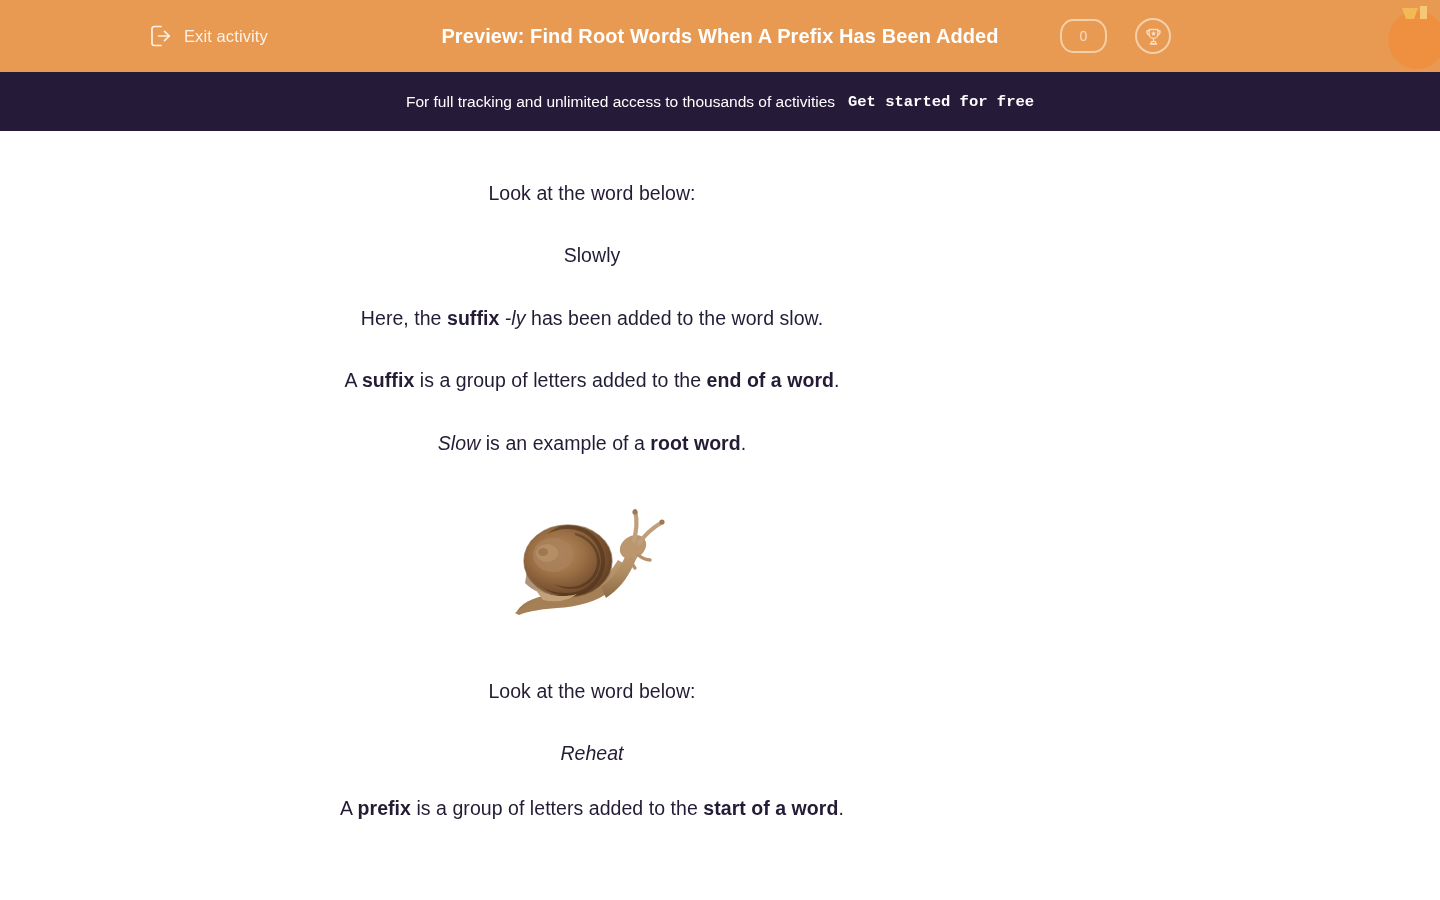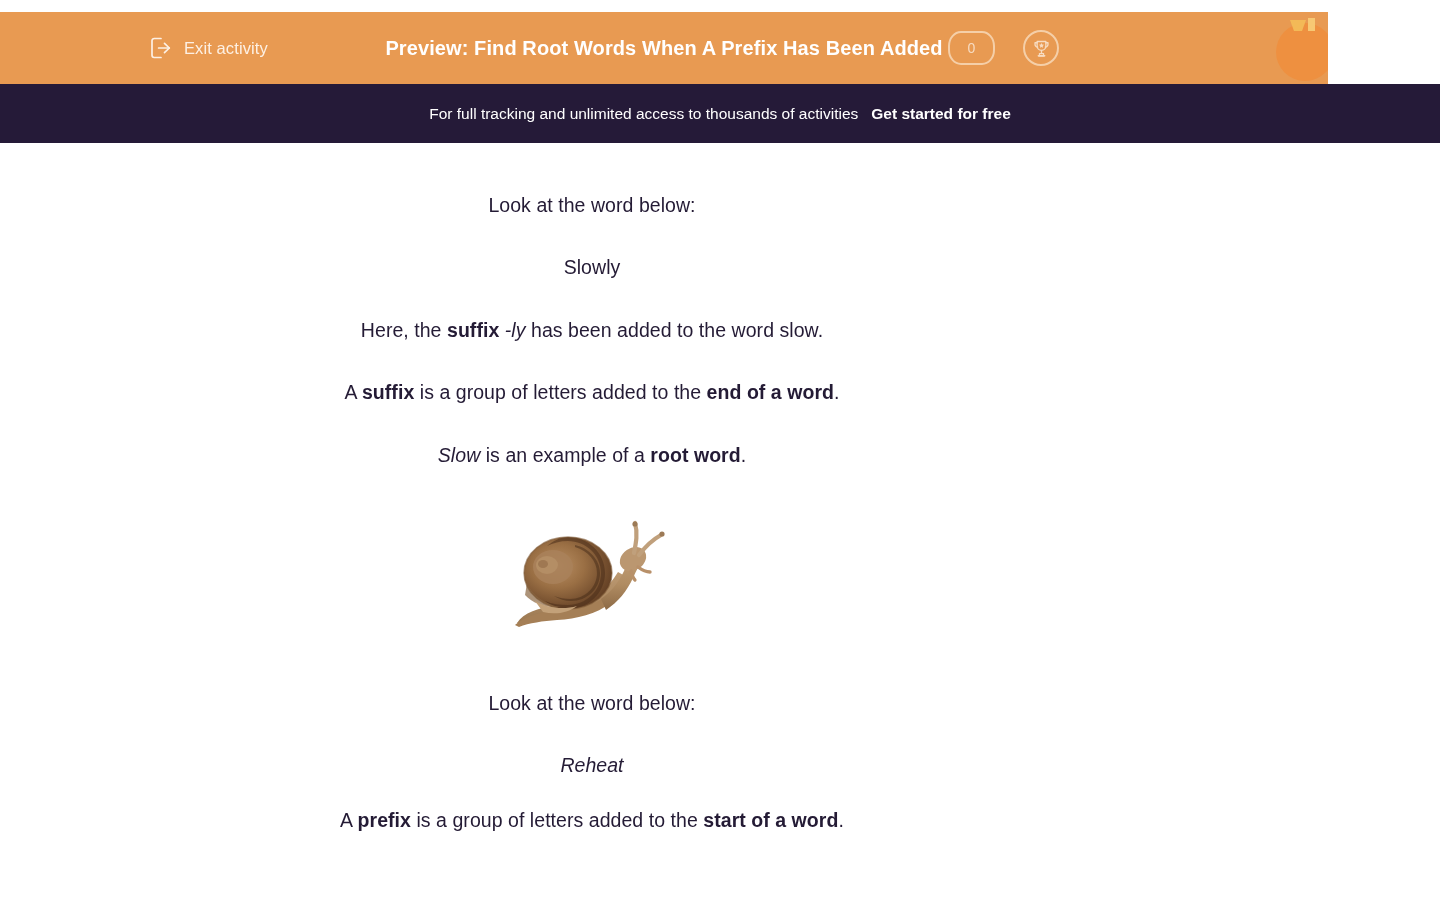--- a/index.html
+++ b/index.html
@@ -6,25 +6,24 @@
   html, body {
     width:1440px; height:900px;
     background:#ffffff;
     font-family:"Liberation Sans", sans-serif;
     overflow:hidden;
   }
 
   
   .header {
     position:relative;
-    width:1328px; height:72px;
+    width:1440px; height:72px;
     background:#e89a52;
     display:flex; align-items:center;
     overflow:hidden;
-    margin-top:12px;
   }
   .exit-btn {
     position:absolute; left:148px; top:0; height:72px;
     display:flex; align-items:center; gap:10px;
     cursor:pointer;
   }
   .exit-icon { width:26px; height:26px; display:block; }
   .exit-label {
     color:#fdf0e4; font-size:16.5px; letter-spacing:.1px;
   }
@@ -58,21 +57,21 @@
     width:70px; height:70px; pointer-events:none;
   }
 
   
   .promo-banner {
     width:1440px; height:59px;
     background:#251a38;
     display:flex; align-items:center; justify-content:center;
     color:#ffffff; font-size:15.5px;gap:8px;
   }
-  .promo-banner .promo-cta { font-weight:bold; margin-left:5px; cursor:pointer; }
+  .promo-banner .promo-cta { font-weight:bold; margin-left:5px; cursor:pointer;font-family:Liberation Mono, monospace; }
 
   
   .content {
     width:1184px;
     padding-top:0;
     text-align:center;
     color:#241b35;
   }
   .line {
     font-size:19.5px;

